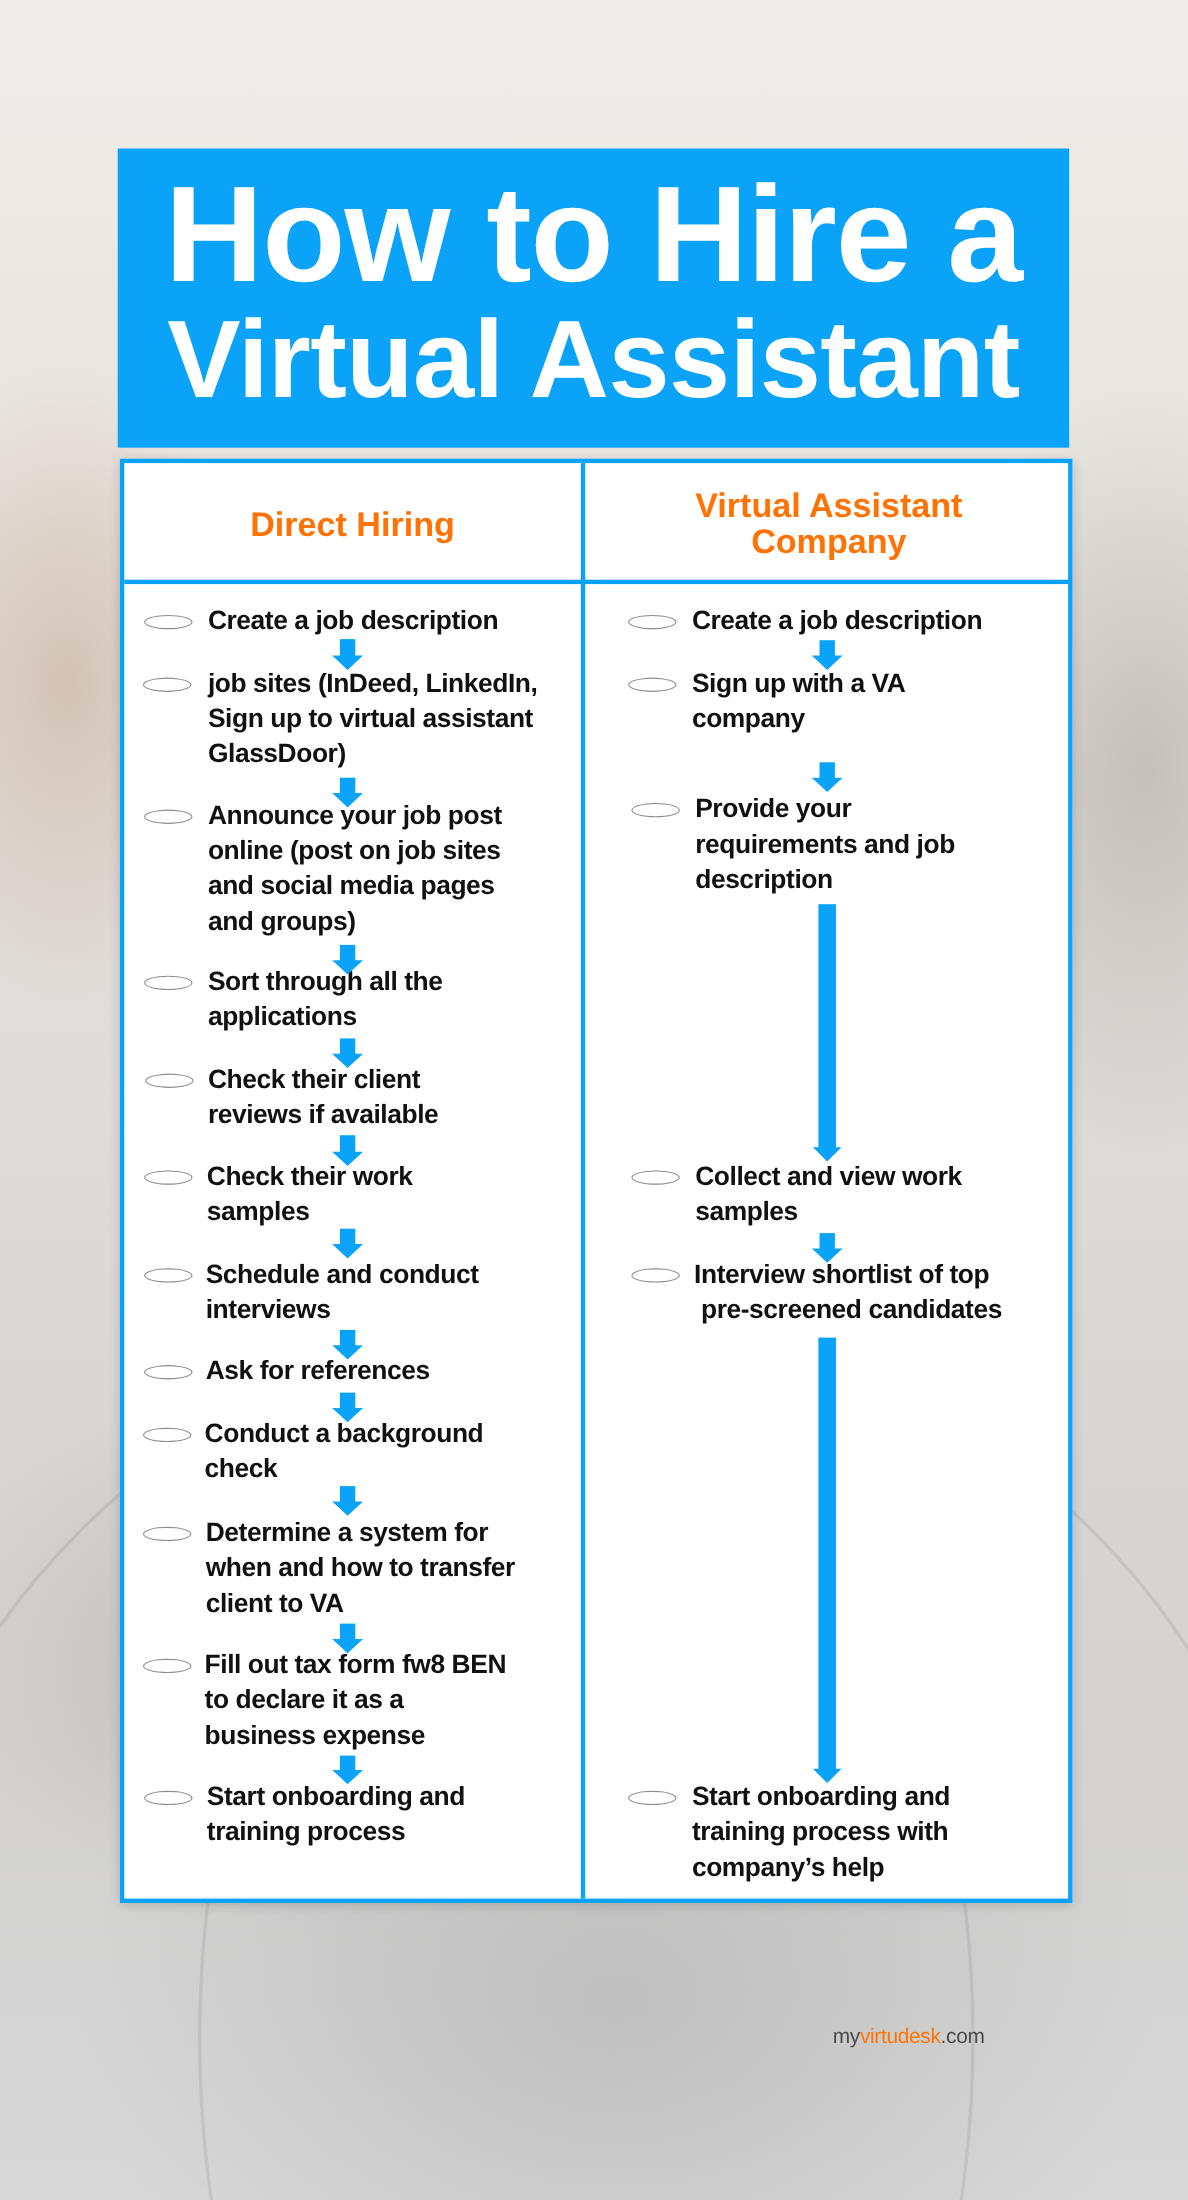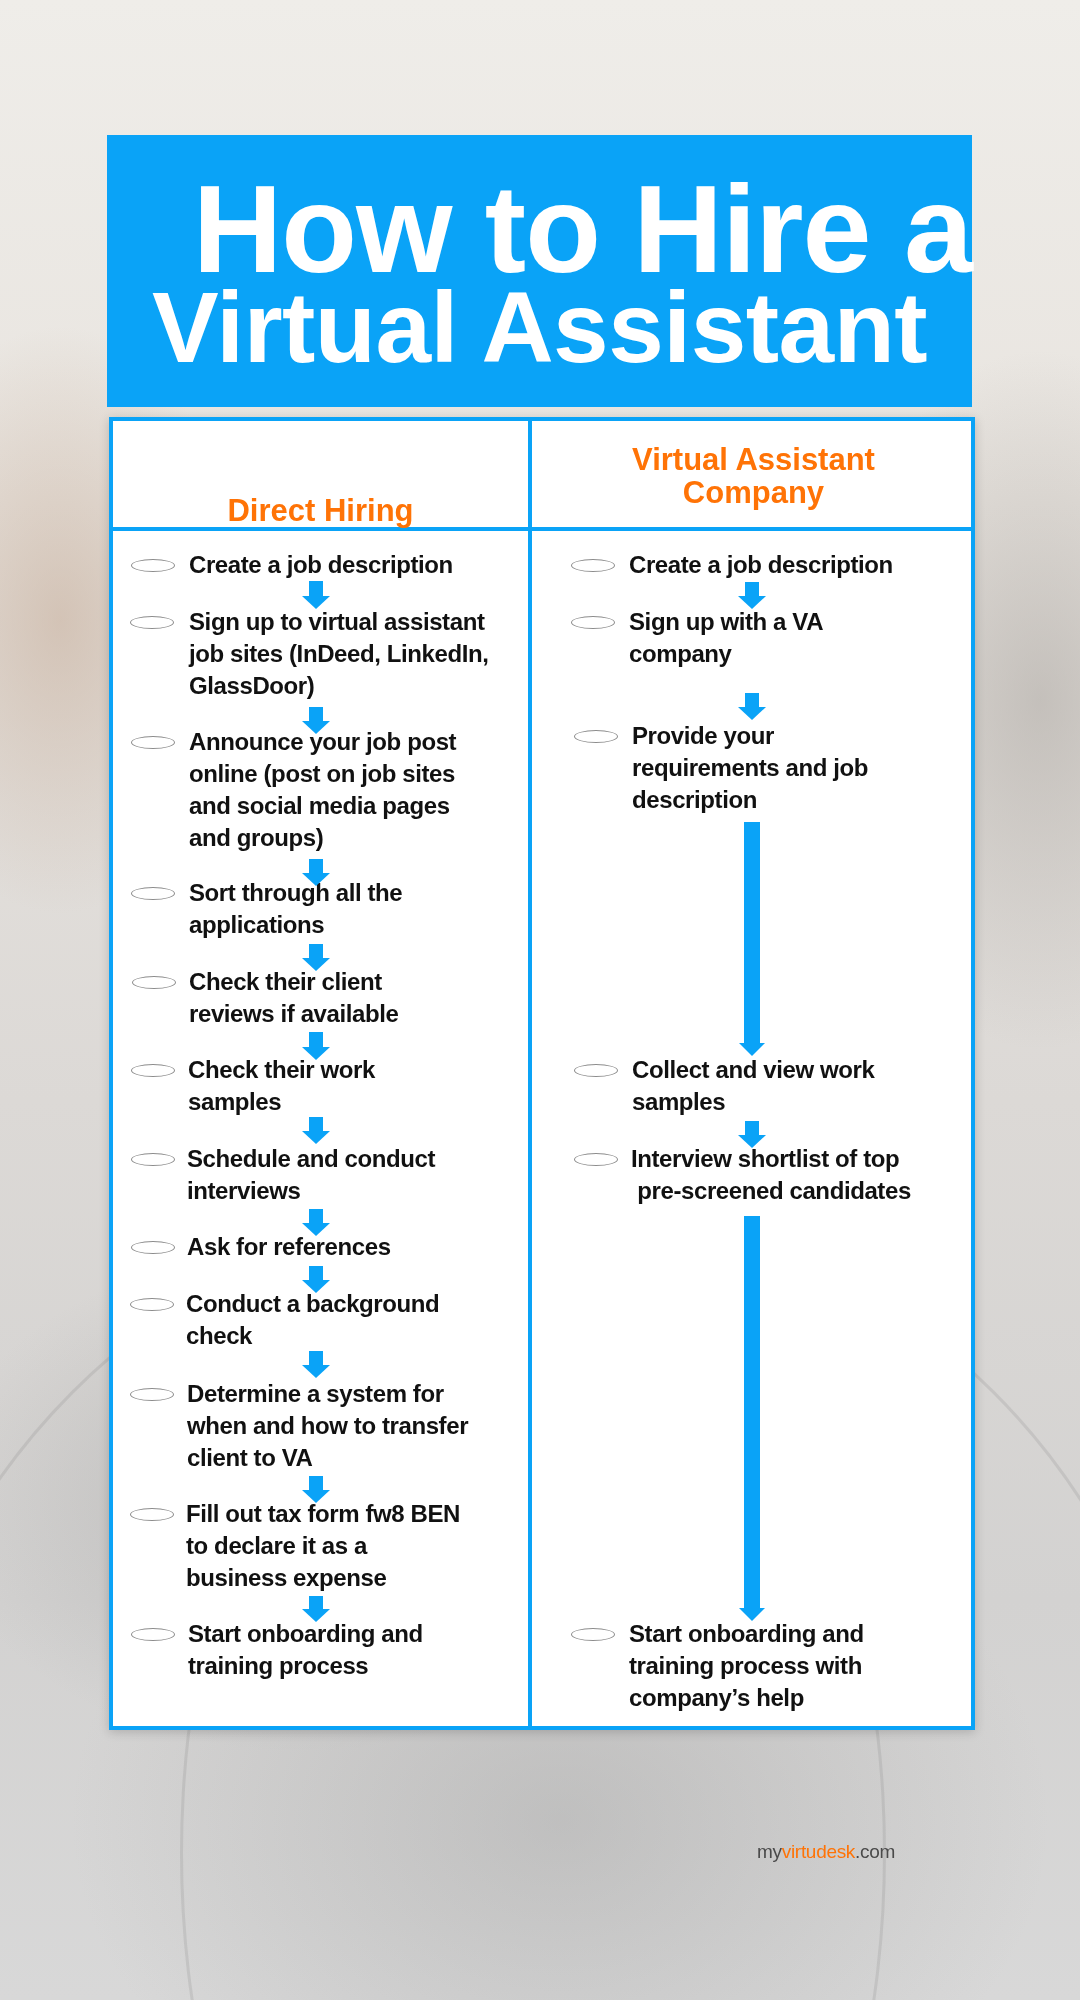--- a/index.html
+++ b/index.html
@@ -19,35 +19,35 @@
   }
   .globe-line { position:absolute; border:3px solid rgba(120,120,120,0.18); border-radius:50%; }
   .title-box {
     position:absolute; left:107px; top:135px; width:865px; height:272px;
     background:#0aa3f7;
   }
   .title-line {
     position:absolute; left:0; width:100%; text-align:center; color:#fff;
     font-weight:bold; white-space:nowrap; letter-spacing:-1px;
   }
-  .title-line.l1 { top:24px; font-size:124px; line-height:140px;text-align:right; }
+  .title-line.l1 { top:8px; font-size:124px; line-height:140px; }
   .title-line.l2 { top:132px; font-size:100px; line-height:120px; letter-spacing:-0.5px; }
 
   .table {
     position:absolute; left:109px; top:417px; width:866px; height:1313px;
     background:#fff; border:4px solid #0aa3f7; box-sizing:border-box;
     box-shadow:0 2px 10px rgba(0,0,0,0.18);
   }
   .divider-v { position:absolute; left:415px; top:0; width:4px; height:100%; background:#0aa3f7; }
   .divider-h { position:absolute; left:0; top:106px; width:100%; height:4px; background:#0aa3f7; }
   .col-head {
     position:absolute; top:0; height:106px; display:flex; align-items:center; justify-content:center;
     color:#ff7306; font-weight:bold; text-align:center; font-size:31px; line-height:33px;
   }
-  .col-head.left { left:0; width:415px;align-items:flex-end; }
+  .col-head.left { left:0; width:415px; }
   .col-head.right { left:419px; width:443px; }
   .col-head .inner { display:block; }
   .col-head .inner span { display:block; }
 
   .step { position:absolute; }
   .step .oval {
     position:absolute; left:0; top:10px; width:44px; height:13px;
     border:1.3px solid #8d8d8d; border-radius:50%; background:#fff;
     box-sizing:border-box;
   }
@@ -104,22 +104,22 @@
 
   <div class="step" style="left:18px; top:128px;">
     <div class="oval"></div>
     <div class="txt" style="left:58px;">
       <span>Create a job description</span>
     </div>
   </div>
   <div class="step" style="left:17px; top:185px;">
     <div class="oval"></div>
     <div class="txt" style="left:59px;">
+      <span>job sites (InDeed, LinkedIn,</span>
       <span>Sign up to virtual assistant</span>
-      <span>job sites (InDeed, LinkedIn,</span>
       <span>GlassDoor)</span>
     </div>
   </div>
   <div class="step" style="left:18px; top:305px;">
     <div class="oval"></div>
     <div class="txt" style="left:58px;">
       <span>Announce your job post</span>
       <span>online (post on job sites</span>
       <span>and social media pages</span>
       <span>and groups)</span>

